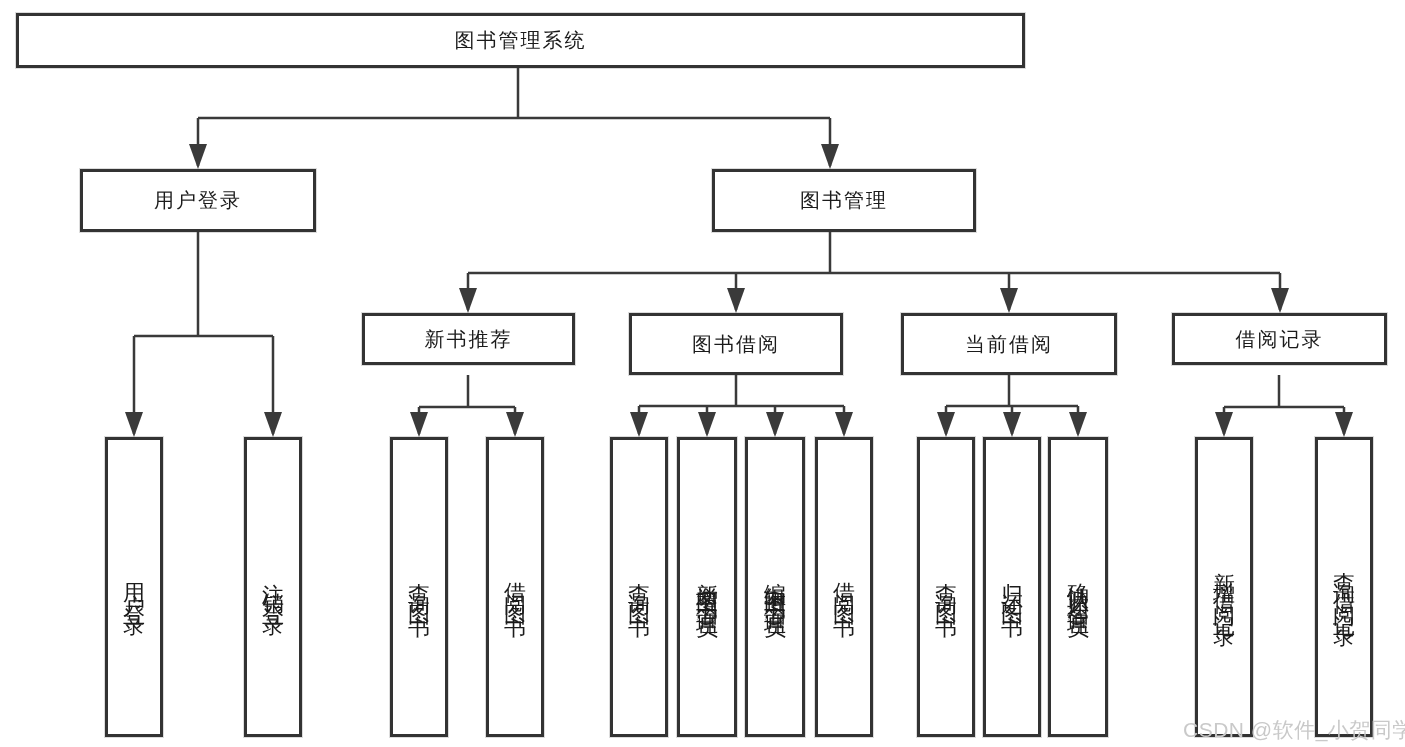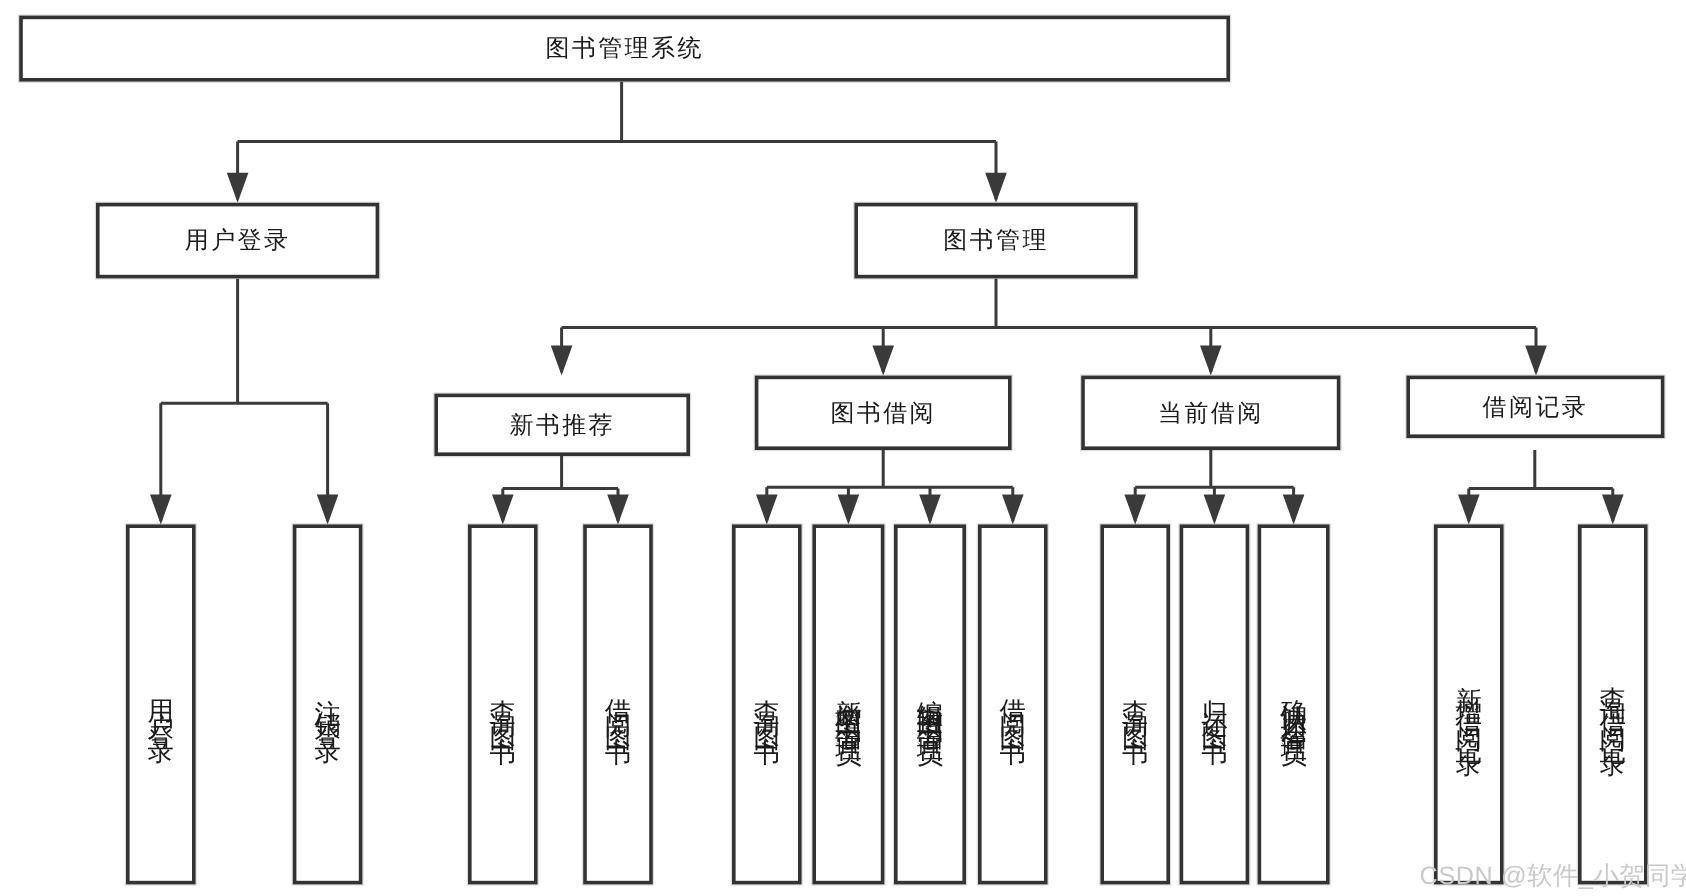--- a/index.html
+++ b/index.html
@@ -112,25 +112,25 @@
     </g>
   </svg>
 
   <div class="hbox" style="left:16px;top:13px;width:1009px;height:55px">
     <span class="hlabel">图书管理系统</span>
   </div>
 
   <div class="hbox" style="left:80px;top:169px;width:236px;height:63px">
     <span class="hlabel">用户登录</span>
   </div>
-  <div class="hbox" style="left:712px;top:169px;width:236px;height:63px">
+  <div class="hbox" style="left:712px;top:169px;width:264px;height:63px">
     <span class="hlabel">图书管理</span>
   </div>
 
-  <div class="hbox" style="left:362px;top:328px;width:213px;height:52px">
+  <div class="hbox" style="left:362px;top:313px;width:213px;height:52px">
     <span class="hlabel">新书推荐</span>
   </div>
   <div class="hbox" style="left:629px;top:313px;width:214px;height:62px">
     <span class="hlabel">图书借阅</span>
   </div>
   <div class="hbox" style="left:901px;top:313px;width:216px;height:62px">
     <span class="hlabel">当前借阅</span>
   </div>
   <div class="hbox" style="left:1172px;top:313px;width:215px;height:52px">
     <span class="hlabel">借阅记录</span>

